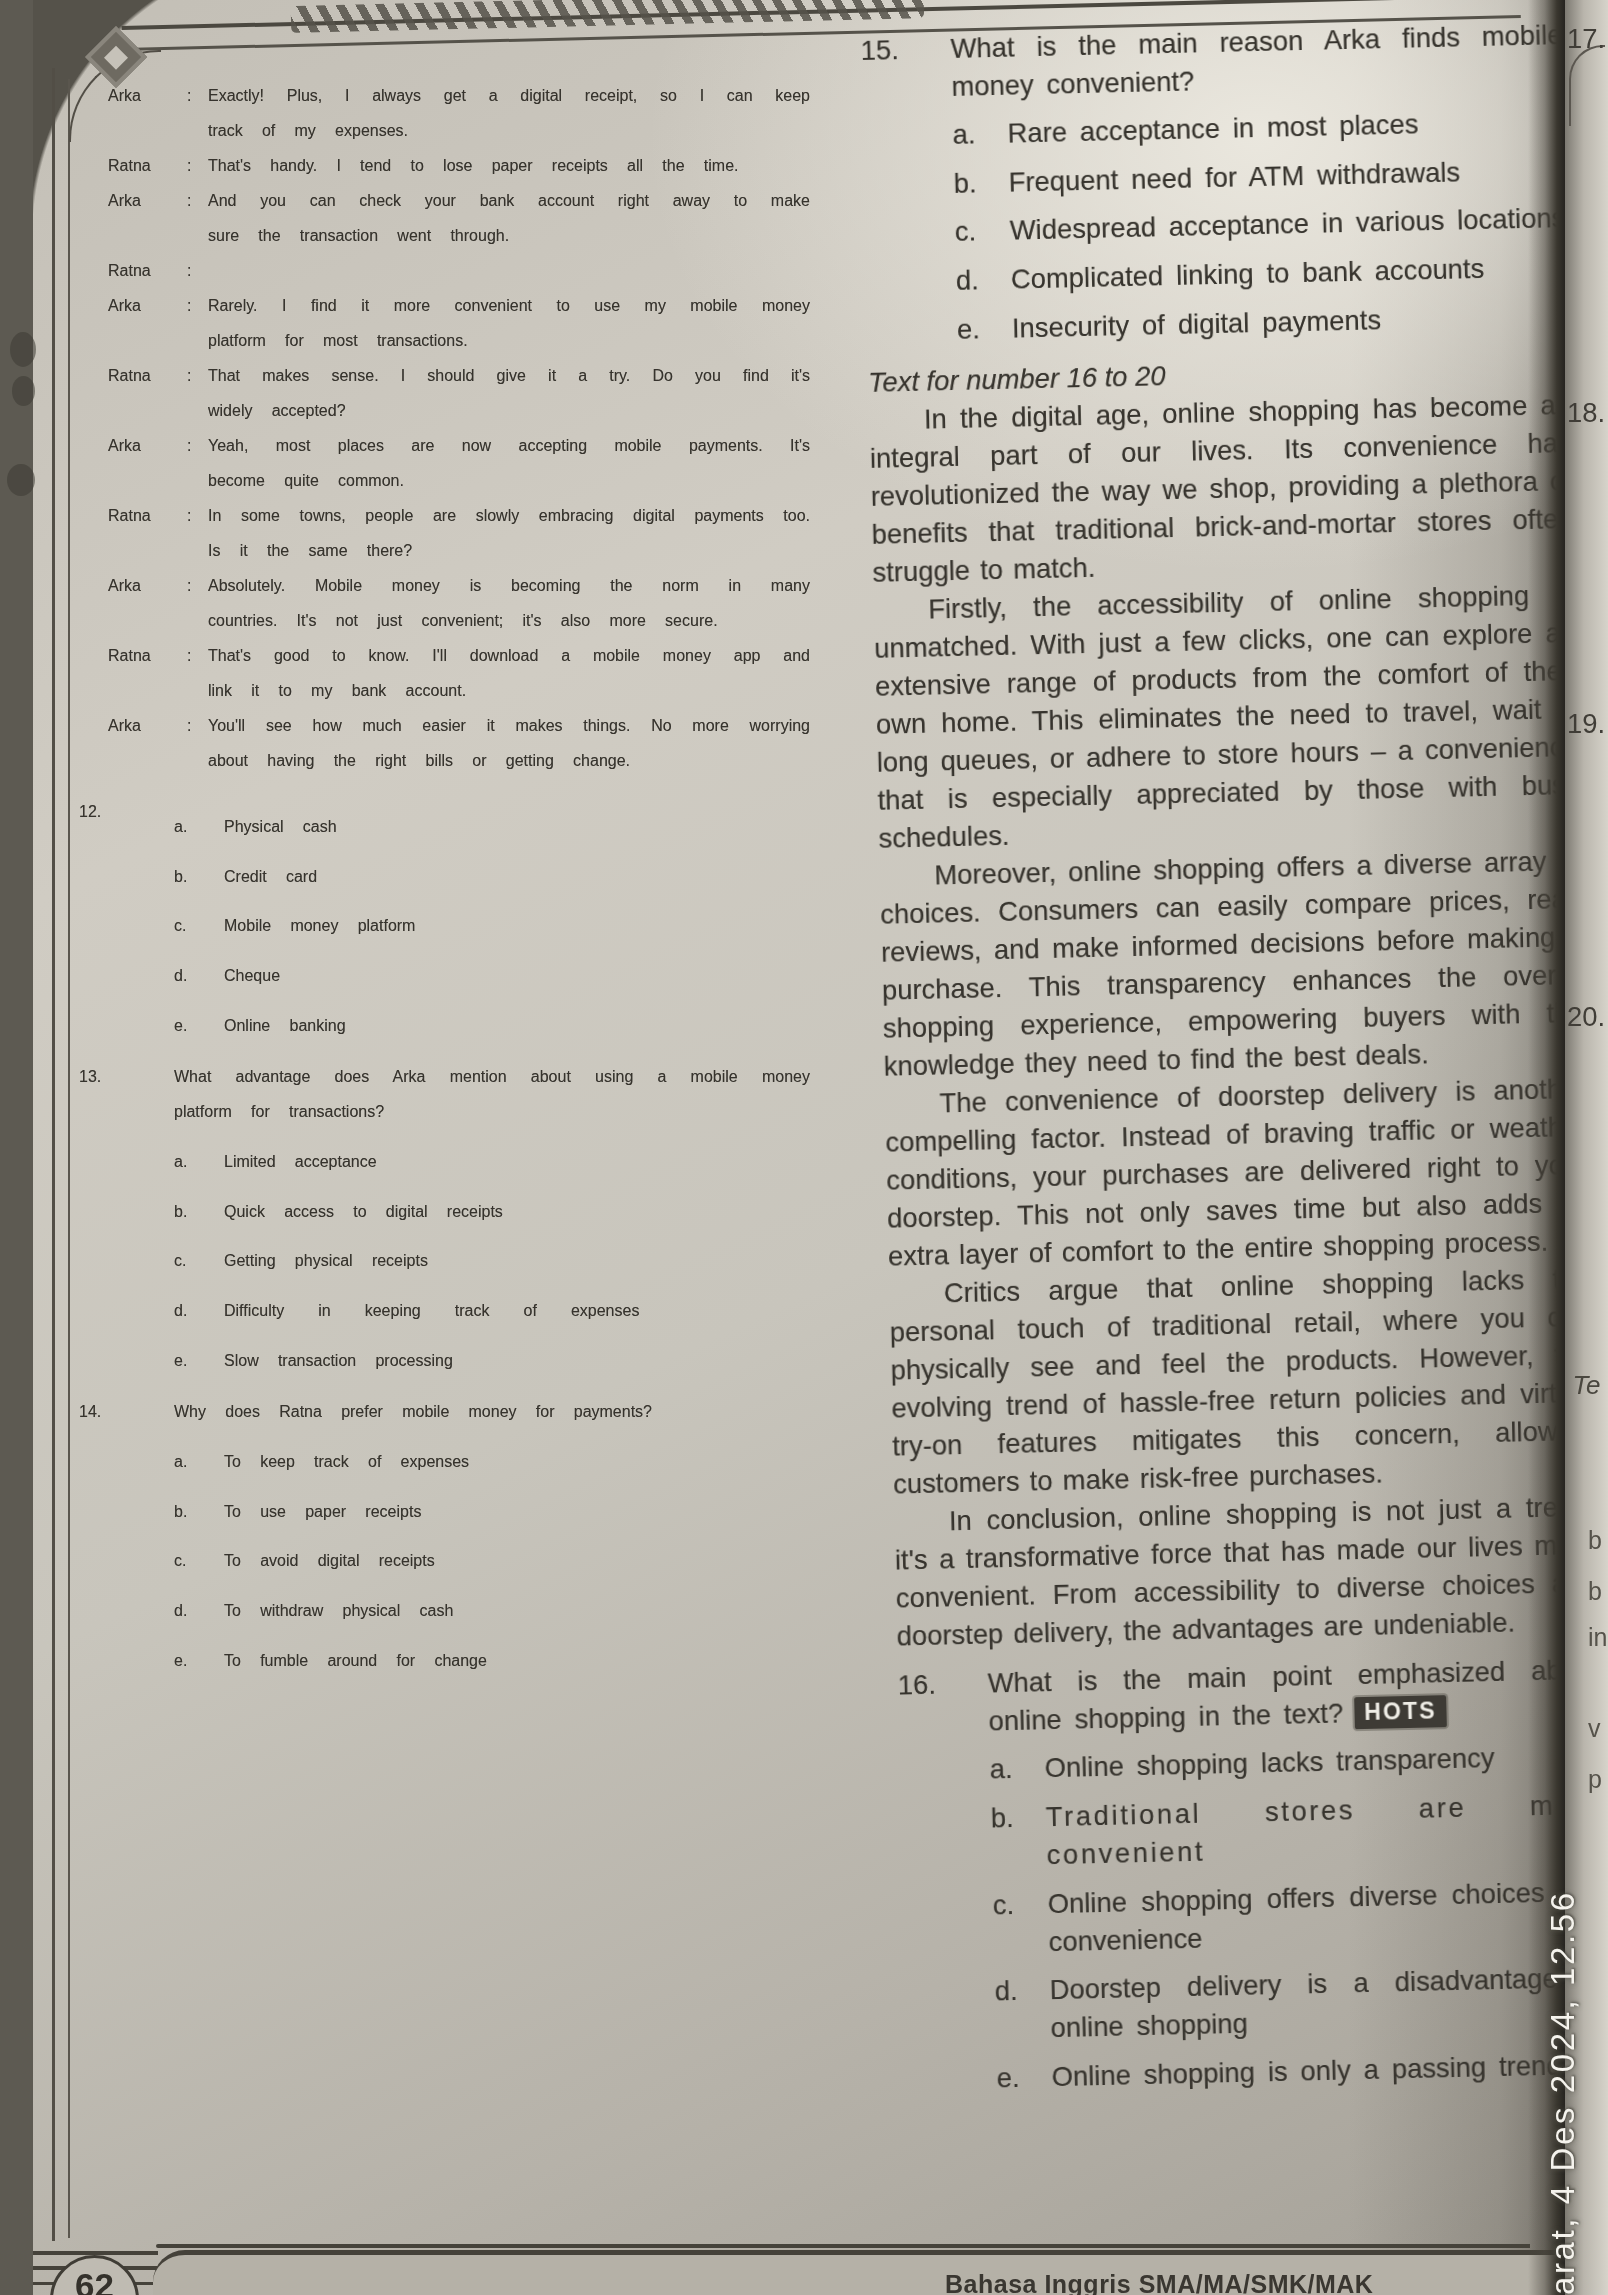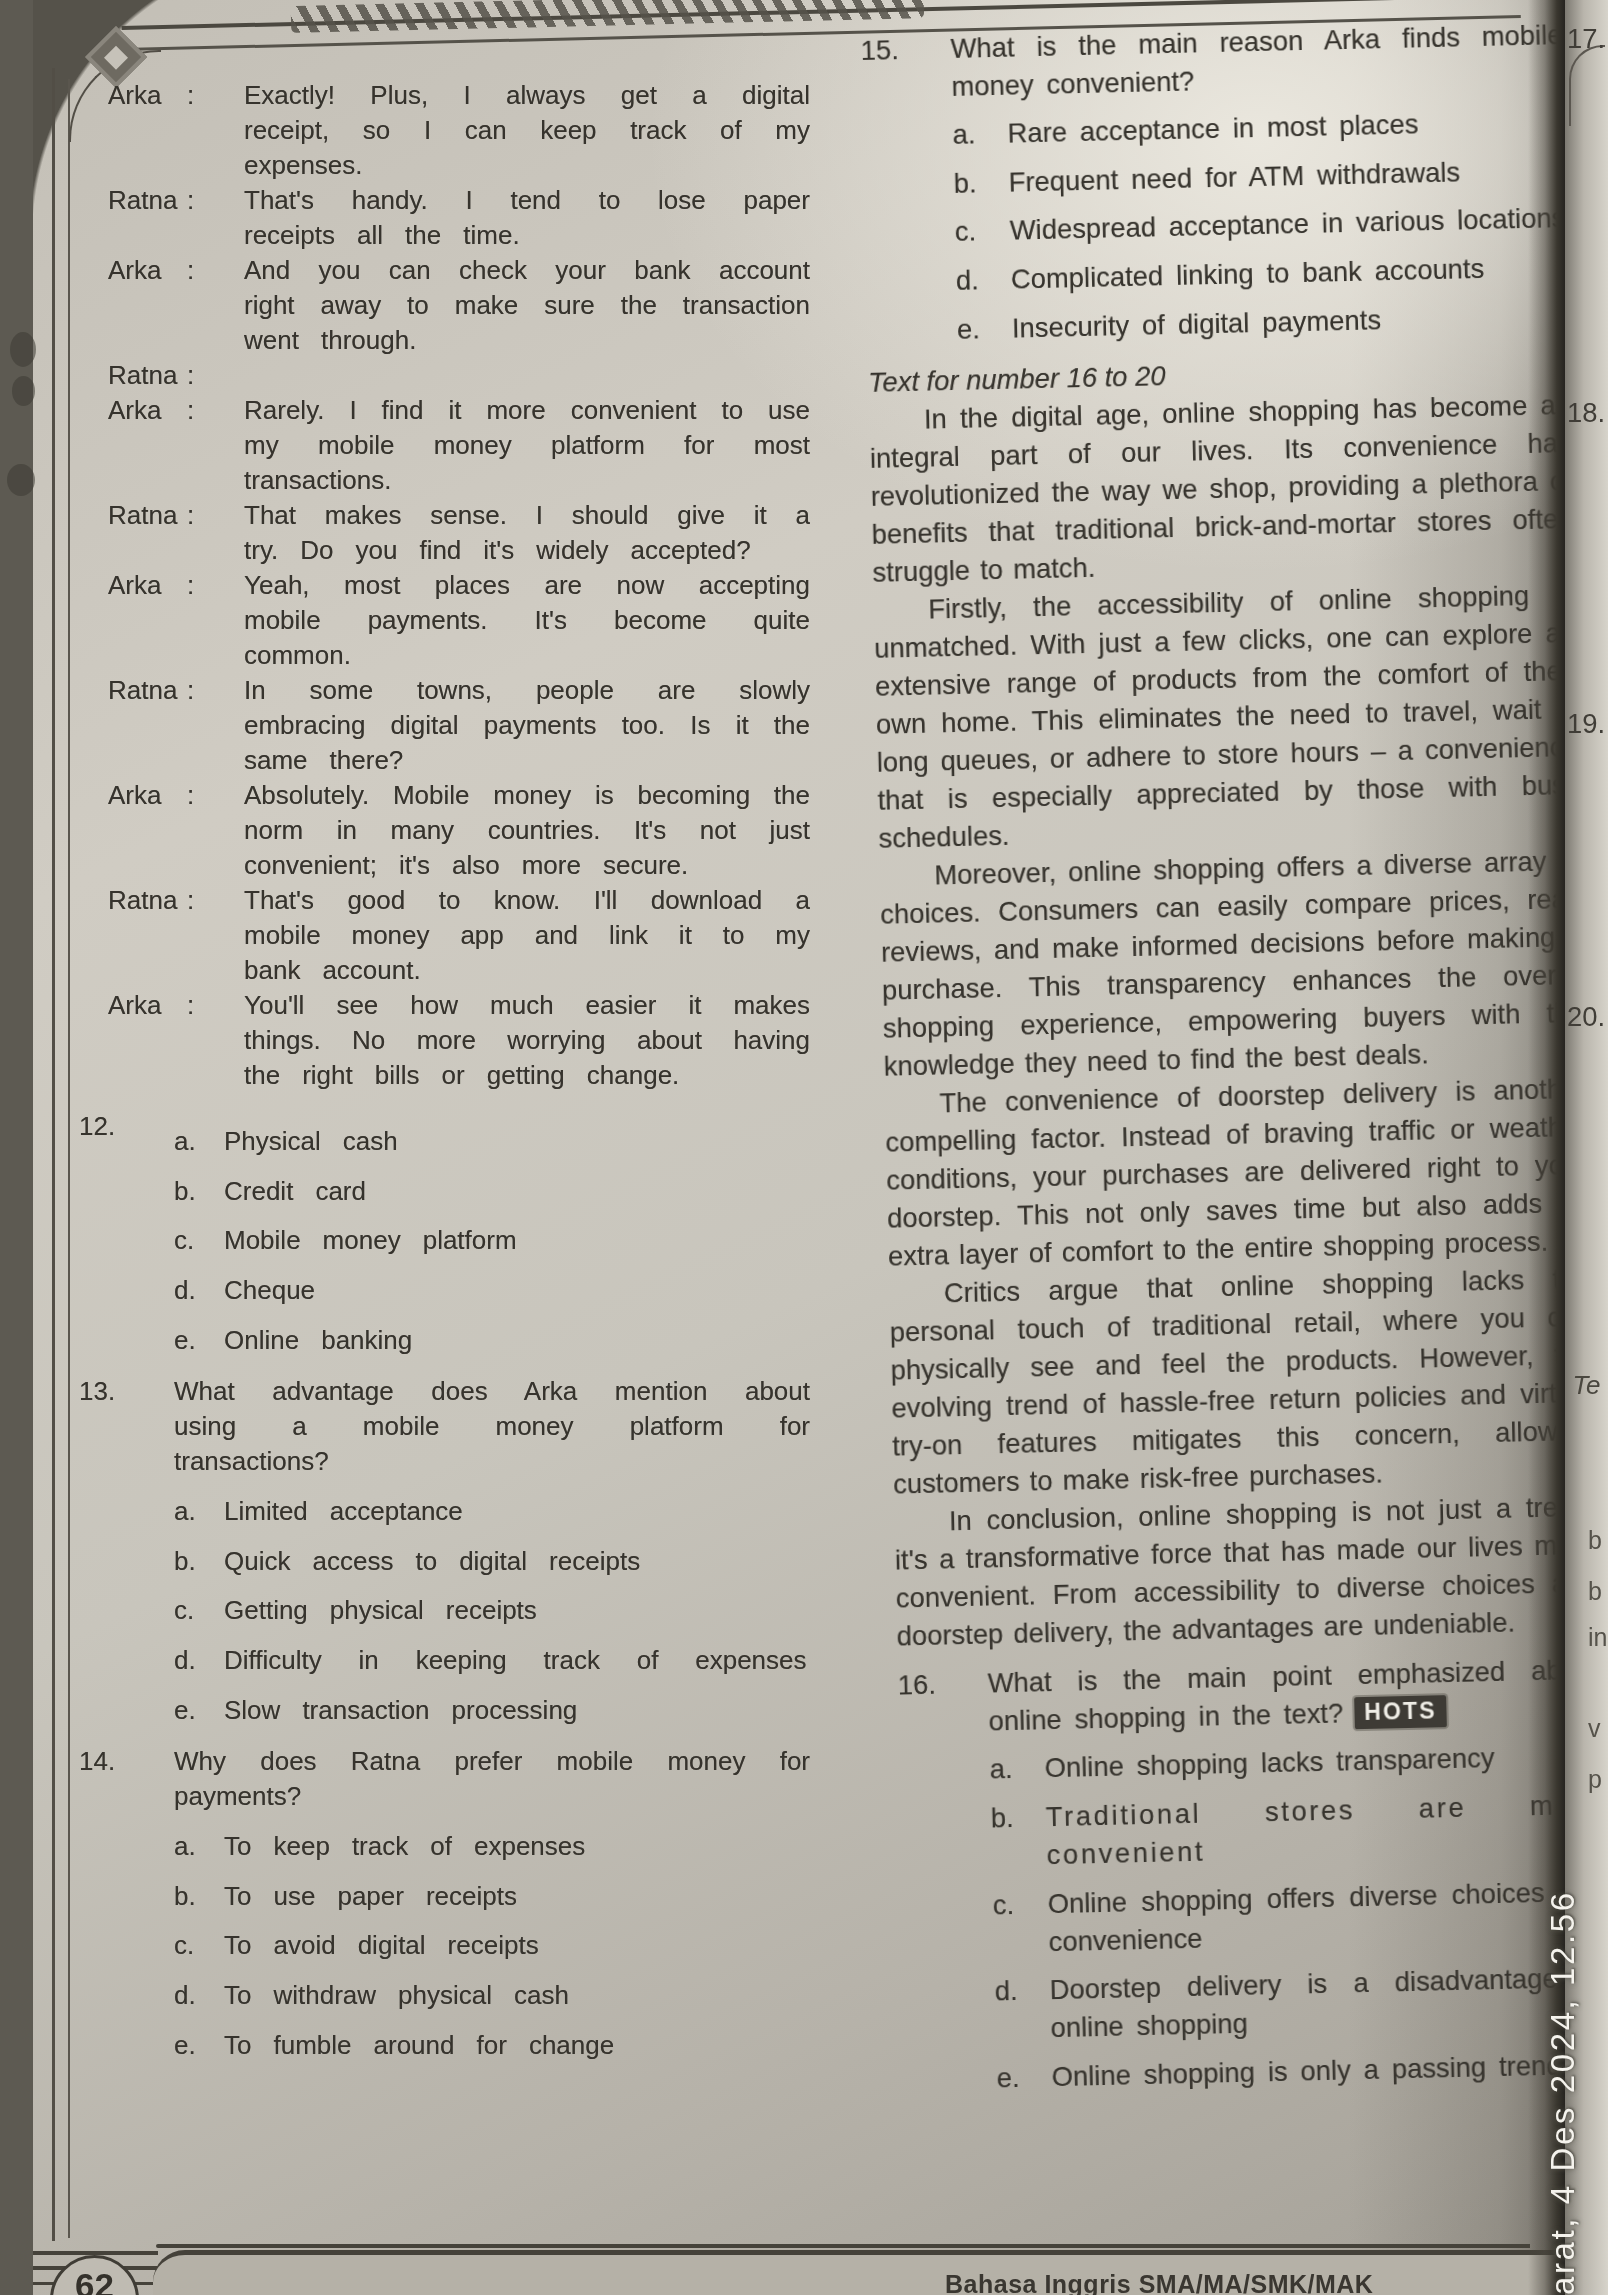--- a/index.html
+++ b/index.html
@@ -78,27 +78,27 @@
 
   
   .watermark{position:absolute;left:1544px;top:1704px;width:65px;height:591px;z-index:60;
     writing-mode:vertical-rl;transform:rotate(180deg);
     font-size:33px;color:#f5f3ed;letter-spacing:2.6px;white-space:nowrap;
     text-shadow:0 0 5.3px rgba(90,87,78,.95), 1.1px 1.1px 2.1px rgba(40,38,32,.5);}
 
   
   .textcol{color:#36332d;text-shadow:0 0 0.5px rgba(54,51,45,.45);filter:blur(0.3px);z-index:10;}
   .left-col{position:absolute;left:79px;top:78px;width:731px;
-    font-size:26px;line-height:35px;word-spacing:14.8px;}
+    font-size:16px;line-height:35px;word-spacing:14.8px;}
   .right-col{position:absolute;left:860px;top:21px;width:702px;
     font-size:27.4px;line-height:38px;transform:rotate(-1.3deg);transform-origin:0 0;}
 
   
   .dlg-turn{display:grid;grid-template-columns:79px 21px 1fr;padding-left:29px;}
-  .dlg-text{text-align:justify;margin-left:36px;}
+  .dlg-text{text-align:justify;}
 
   
   .question{display:grid;grid-template-columns:95px 1fr;margin-top:16px;}
   .right-col .question{grid-template-columns:90px 1fr;margin-top:10.6px;word-spacing:5.3px;}
   .qnum{}
   .qprompt{text-align:justify;}
   .opts{margin-top:6.3px;}
   .opt{display:grid;grid-template-columns:50px 1fr;margin-top:14.8px;}
   .right-col .opt{grid-template-columns:55px 1fr;margin-top:10.6px;}
   .otext{text-align:justify;}

